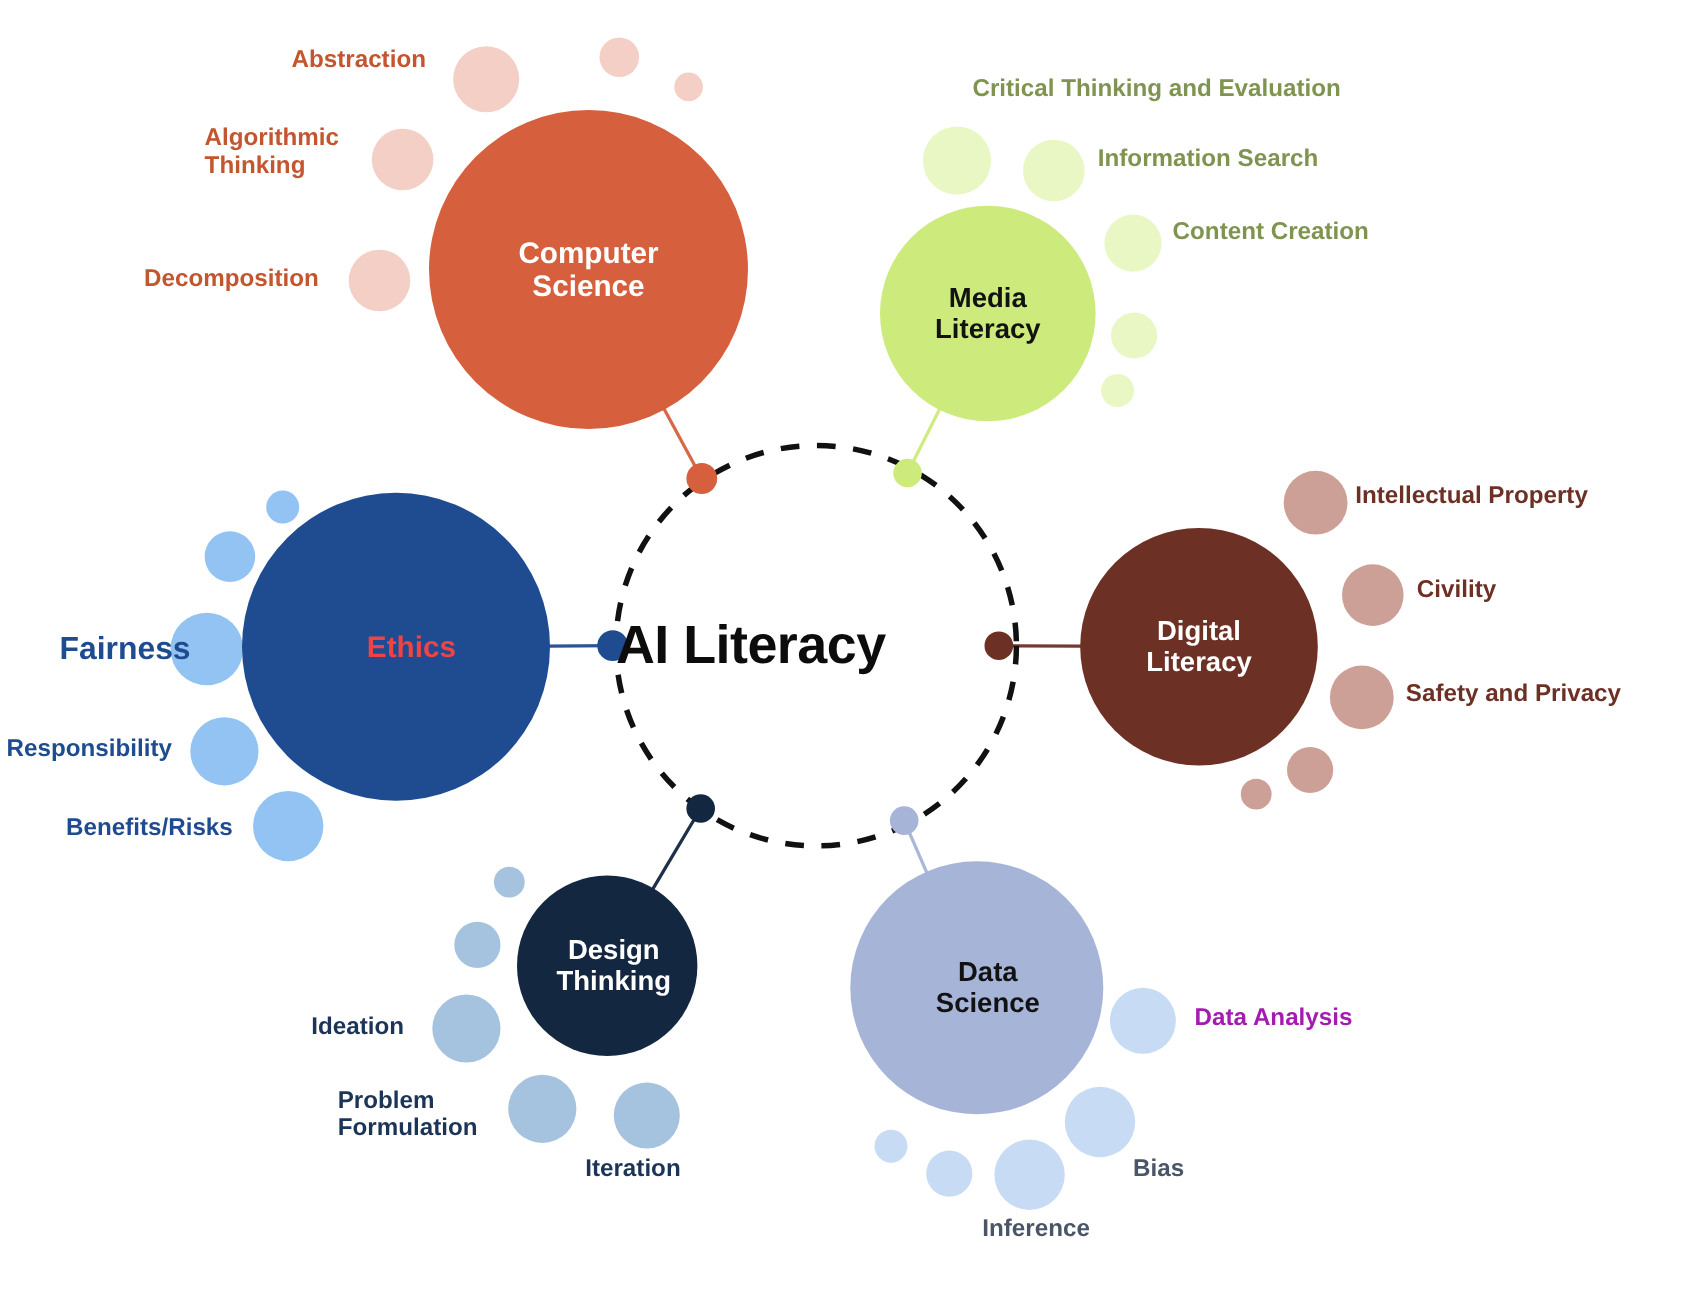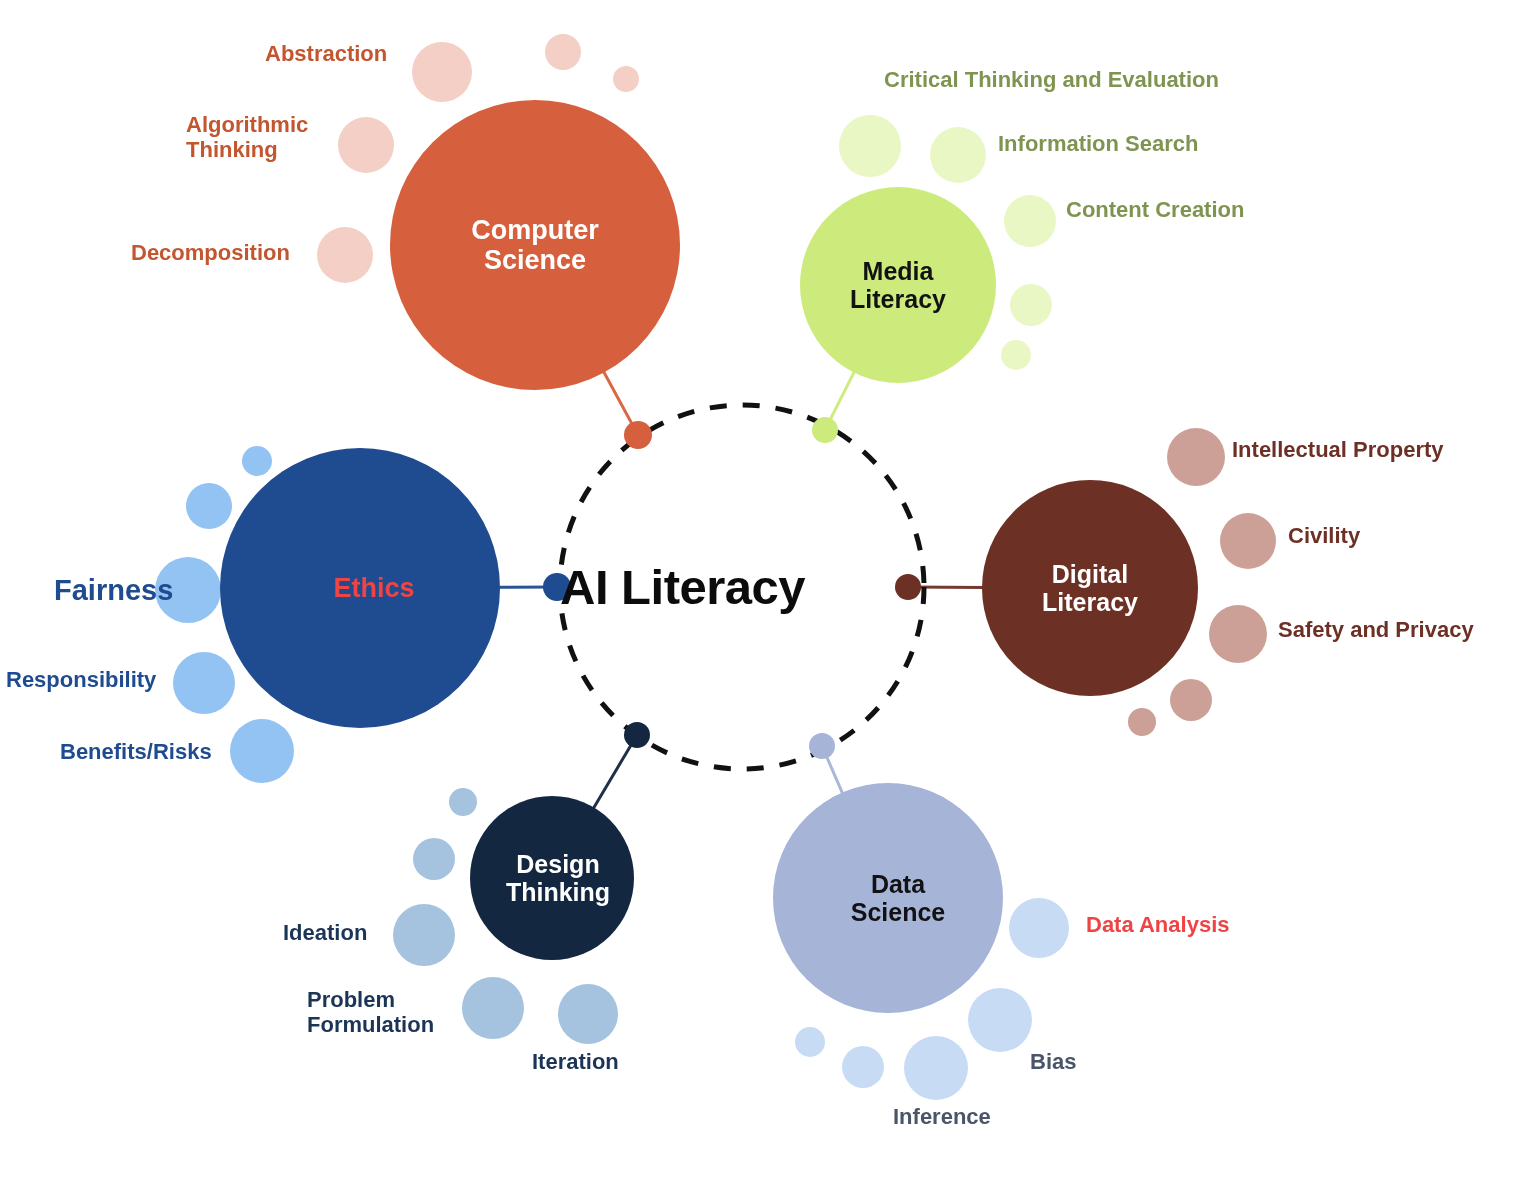--- a/index.html
+++ b/index.html
@@ -104,21 +104,21 @@
       <div class="subLabel" style="left: 265px; top: 42px; font-size: 22px; color: rgb(195, 85, 47); text-align: left;">Abstraction</div>
       <div class="subLabel" style="left: 186px; top: 113px; font-size: 22px; color: rgb(195, 85, 47); text-align: left;">Algorithmic
 Thinking</div>
       <div class="subLabel" style="left: 131px; top: 241px; font-size: 22px; color: rgb(195, 85, 47); text-align: left;">Decomposition</div>
       <div class="subLabel" style="left: 884px; top: 68px; font-size: 22px; color: rgb(127, 148, 80); text-align: center;">Critical Thinking and Evaluation</div>
       <div class="subLabel" style="left: 998px; top: 132px; font-size: 22px; color: rgb(127, 148, 80); text-align: left;">Information Search</div>
       <div class="subLabel" style="left: 1066px; top: 198px; font-size: 22px; color: rgb(127, 148, 80); text-align: left;">Content Creation</div>
       <div class="subLabel" style="left: 1232px; top: 438px; font-size: 22px; color: rgb(109, 48, 37); text-align: left;">Intellectual Property</div>
       <div class="subLabel" style="left: 1288px; top: 524px; font-size: 22px; color: rgb(109, 48, 37); text-align: left;">Civility</div>
       <div class="subLabel" style="left: 1278px; top: 618px; font-size: 22px; color: rgb(109, 48, 37); text-align: left;">Safety and Privacy</div>
-      <div class="subLabel" style="left: 1086px; top: 913px; font-size: 22px; color: #ef4444; text-align: center;">Data Analysis</div>
+      <div class="subLabel" style="left: 1086px; top: 913px; font-size: 22px; color: #a21caf; text-align: center;">Data Analysis</div>
       <div class="subLabel" style="left: 1030px; top: 1050px; font-size: 22px; color: rgb(74, 85, 104); text-align: left;">Bias</div>
       <div class="subLabel" style="left: 893px; top: 1105px; font-size: 22px; color: rgb(74, 85, 104); text-align: left;">Inference</div>
       <div class="subLabel" style="left: 283px; top: 921px; font-size: 22px; color: rgb(28, 53, 87); text-align: center;">Ideation</div>
       <div class="subLabel" style="left: 307px; top: 988px; font-size: 22px; color: rgb(28, 53, 87); text-align: left;">Problem
 Formulation</div>
       <div class="subLabel" style="left: 532px; top: 1050px; font-size: 22px; color: rgb(28, 53, 87); text-align: left;">Iteration</div>
       <div class="subLabel" style="left: 54px; top: 574px; font-size: 29px; color: rgb(31, 75, 144); text-align: right;">Fairness</div>
       <div class="subLabel" style="left: 6px; top: 668px; font-size: 22px; color: rgb(31, 75, 144); text-align: left;">Responsibility</div>
       <div class="subLabel" style="left: 60px; top: 740px; font-size: 22px; color: rgb(31, 75, 144); text-align: left;">Benefits/Risks</div>
       <div class="hubLabel" style="left: 560px; width: 364px; font-size: 49px; top: 559px;">AI Literacy</div>

